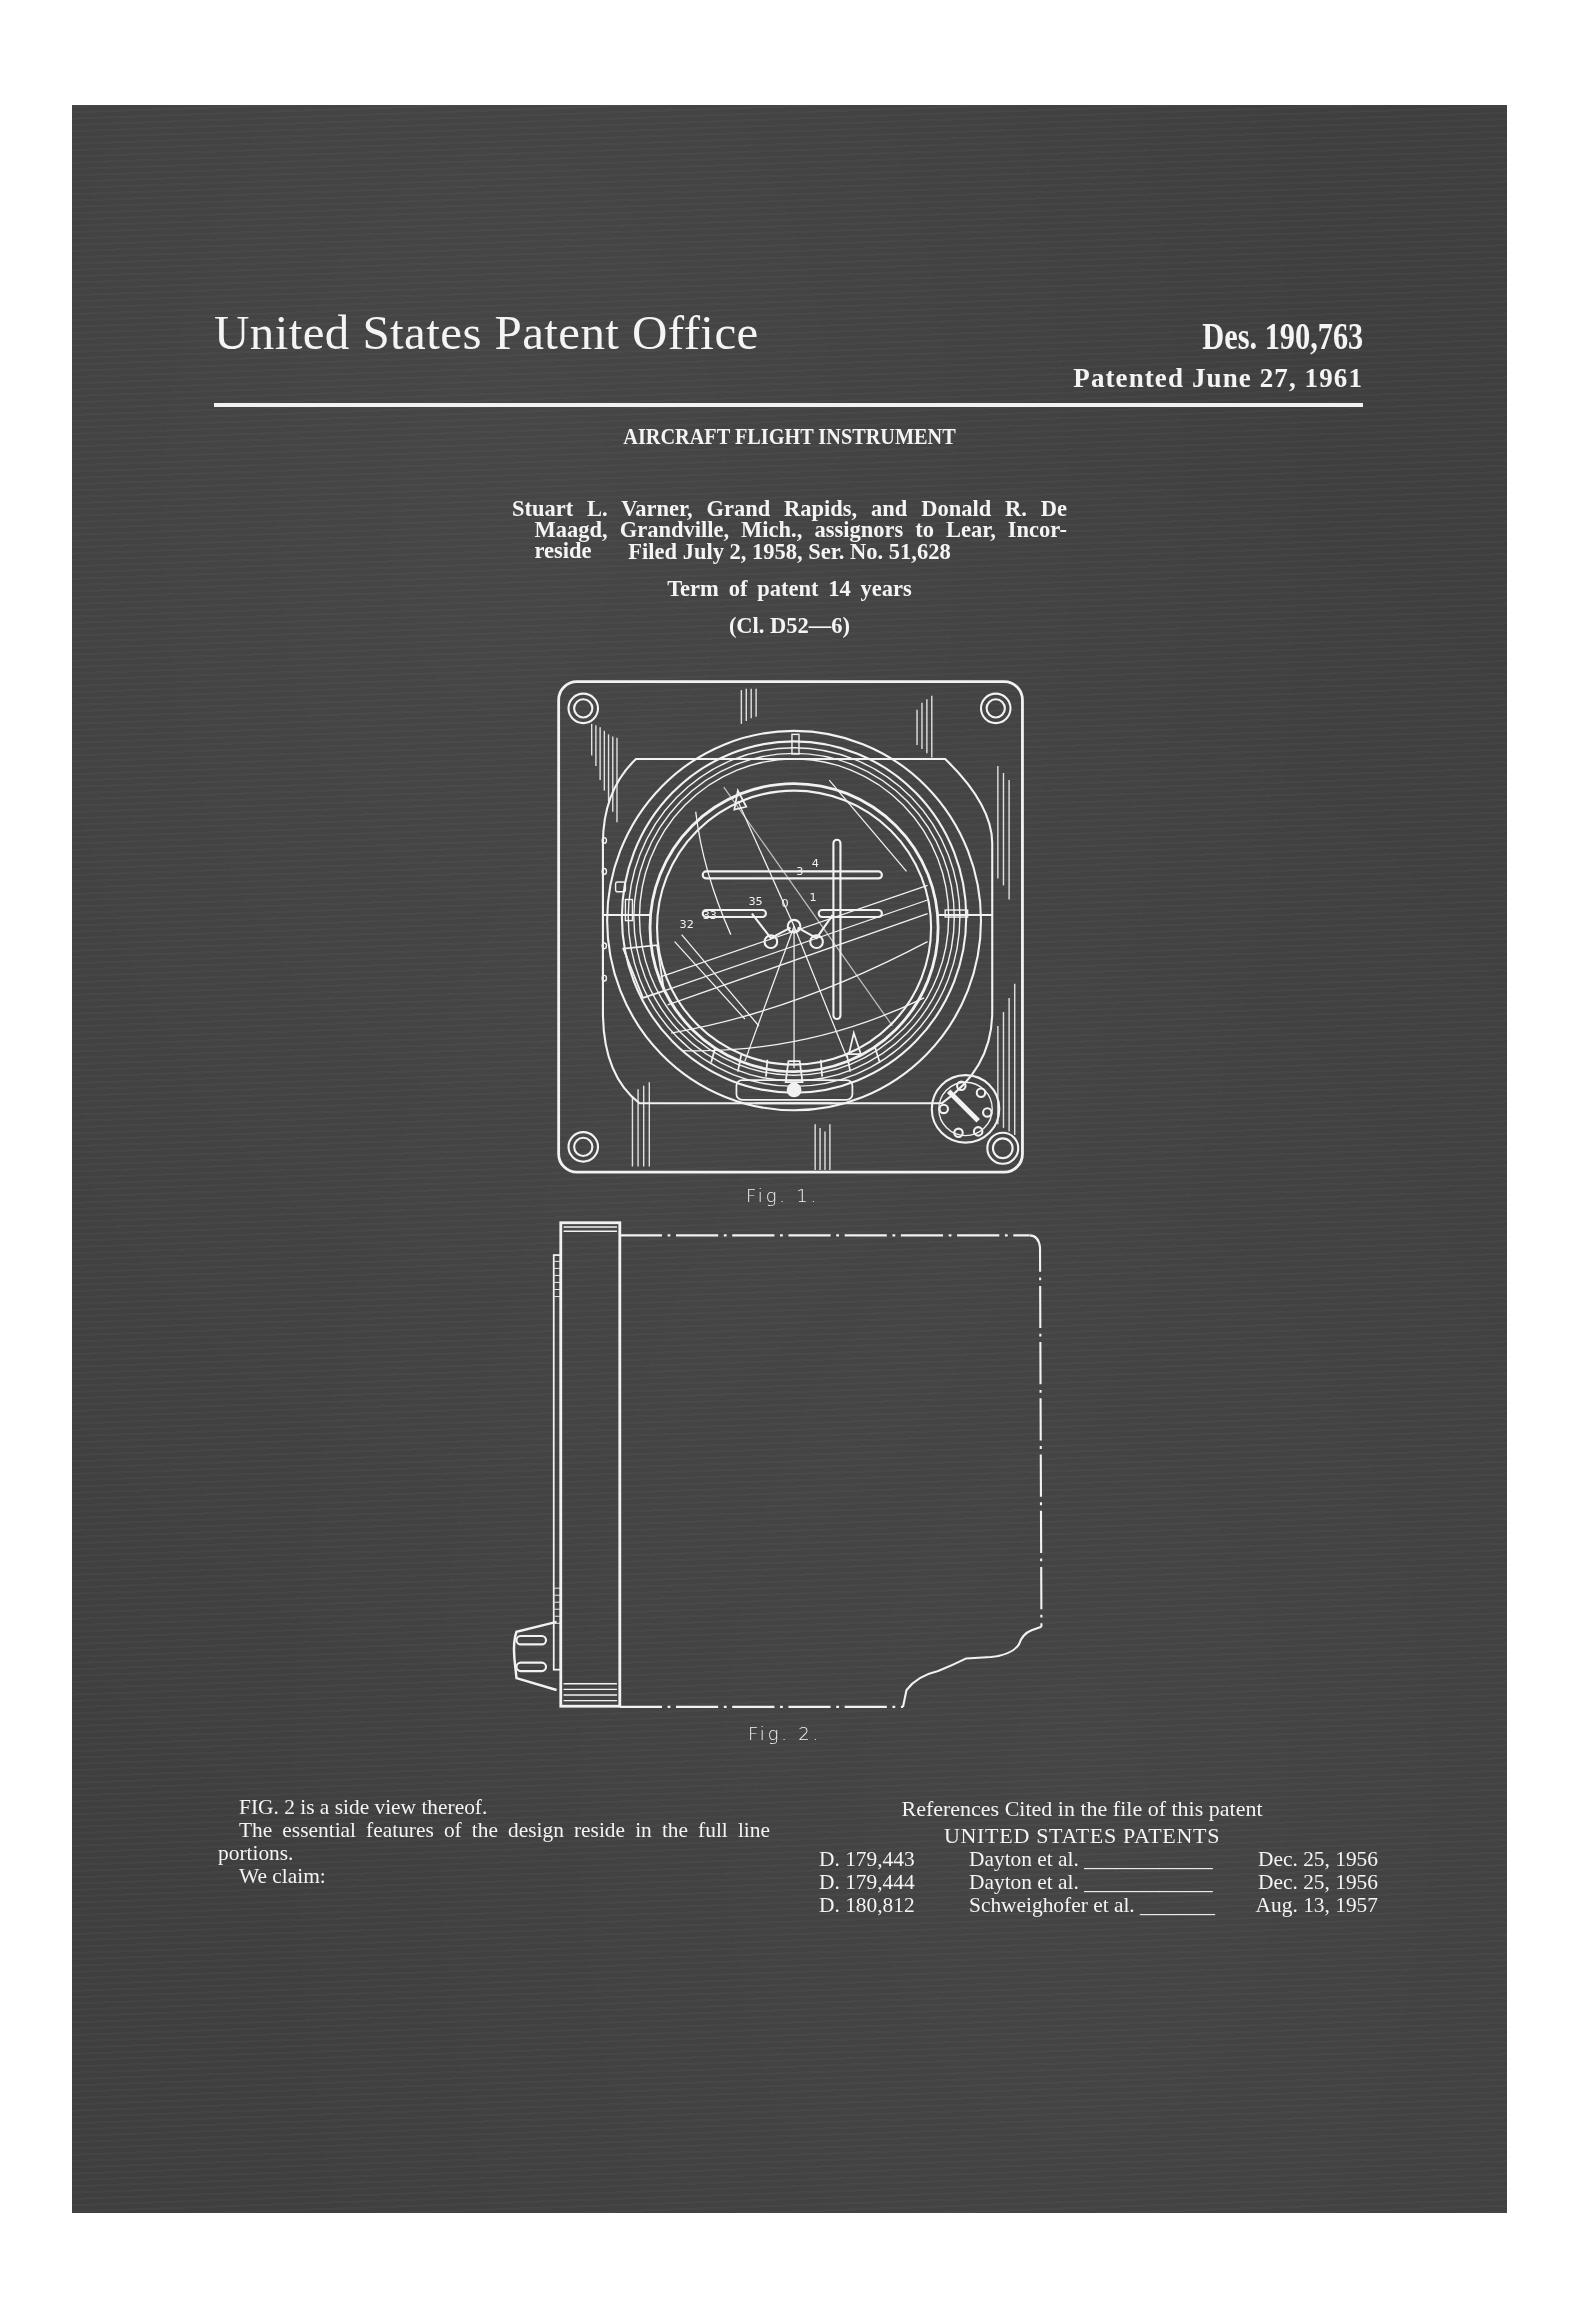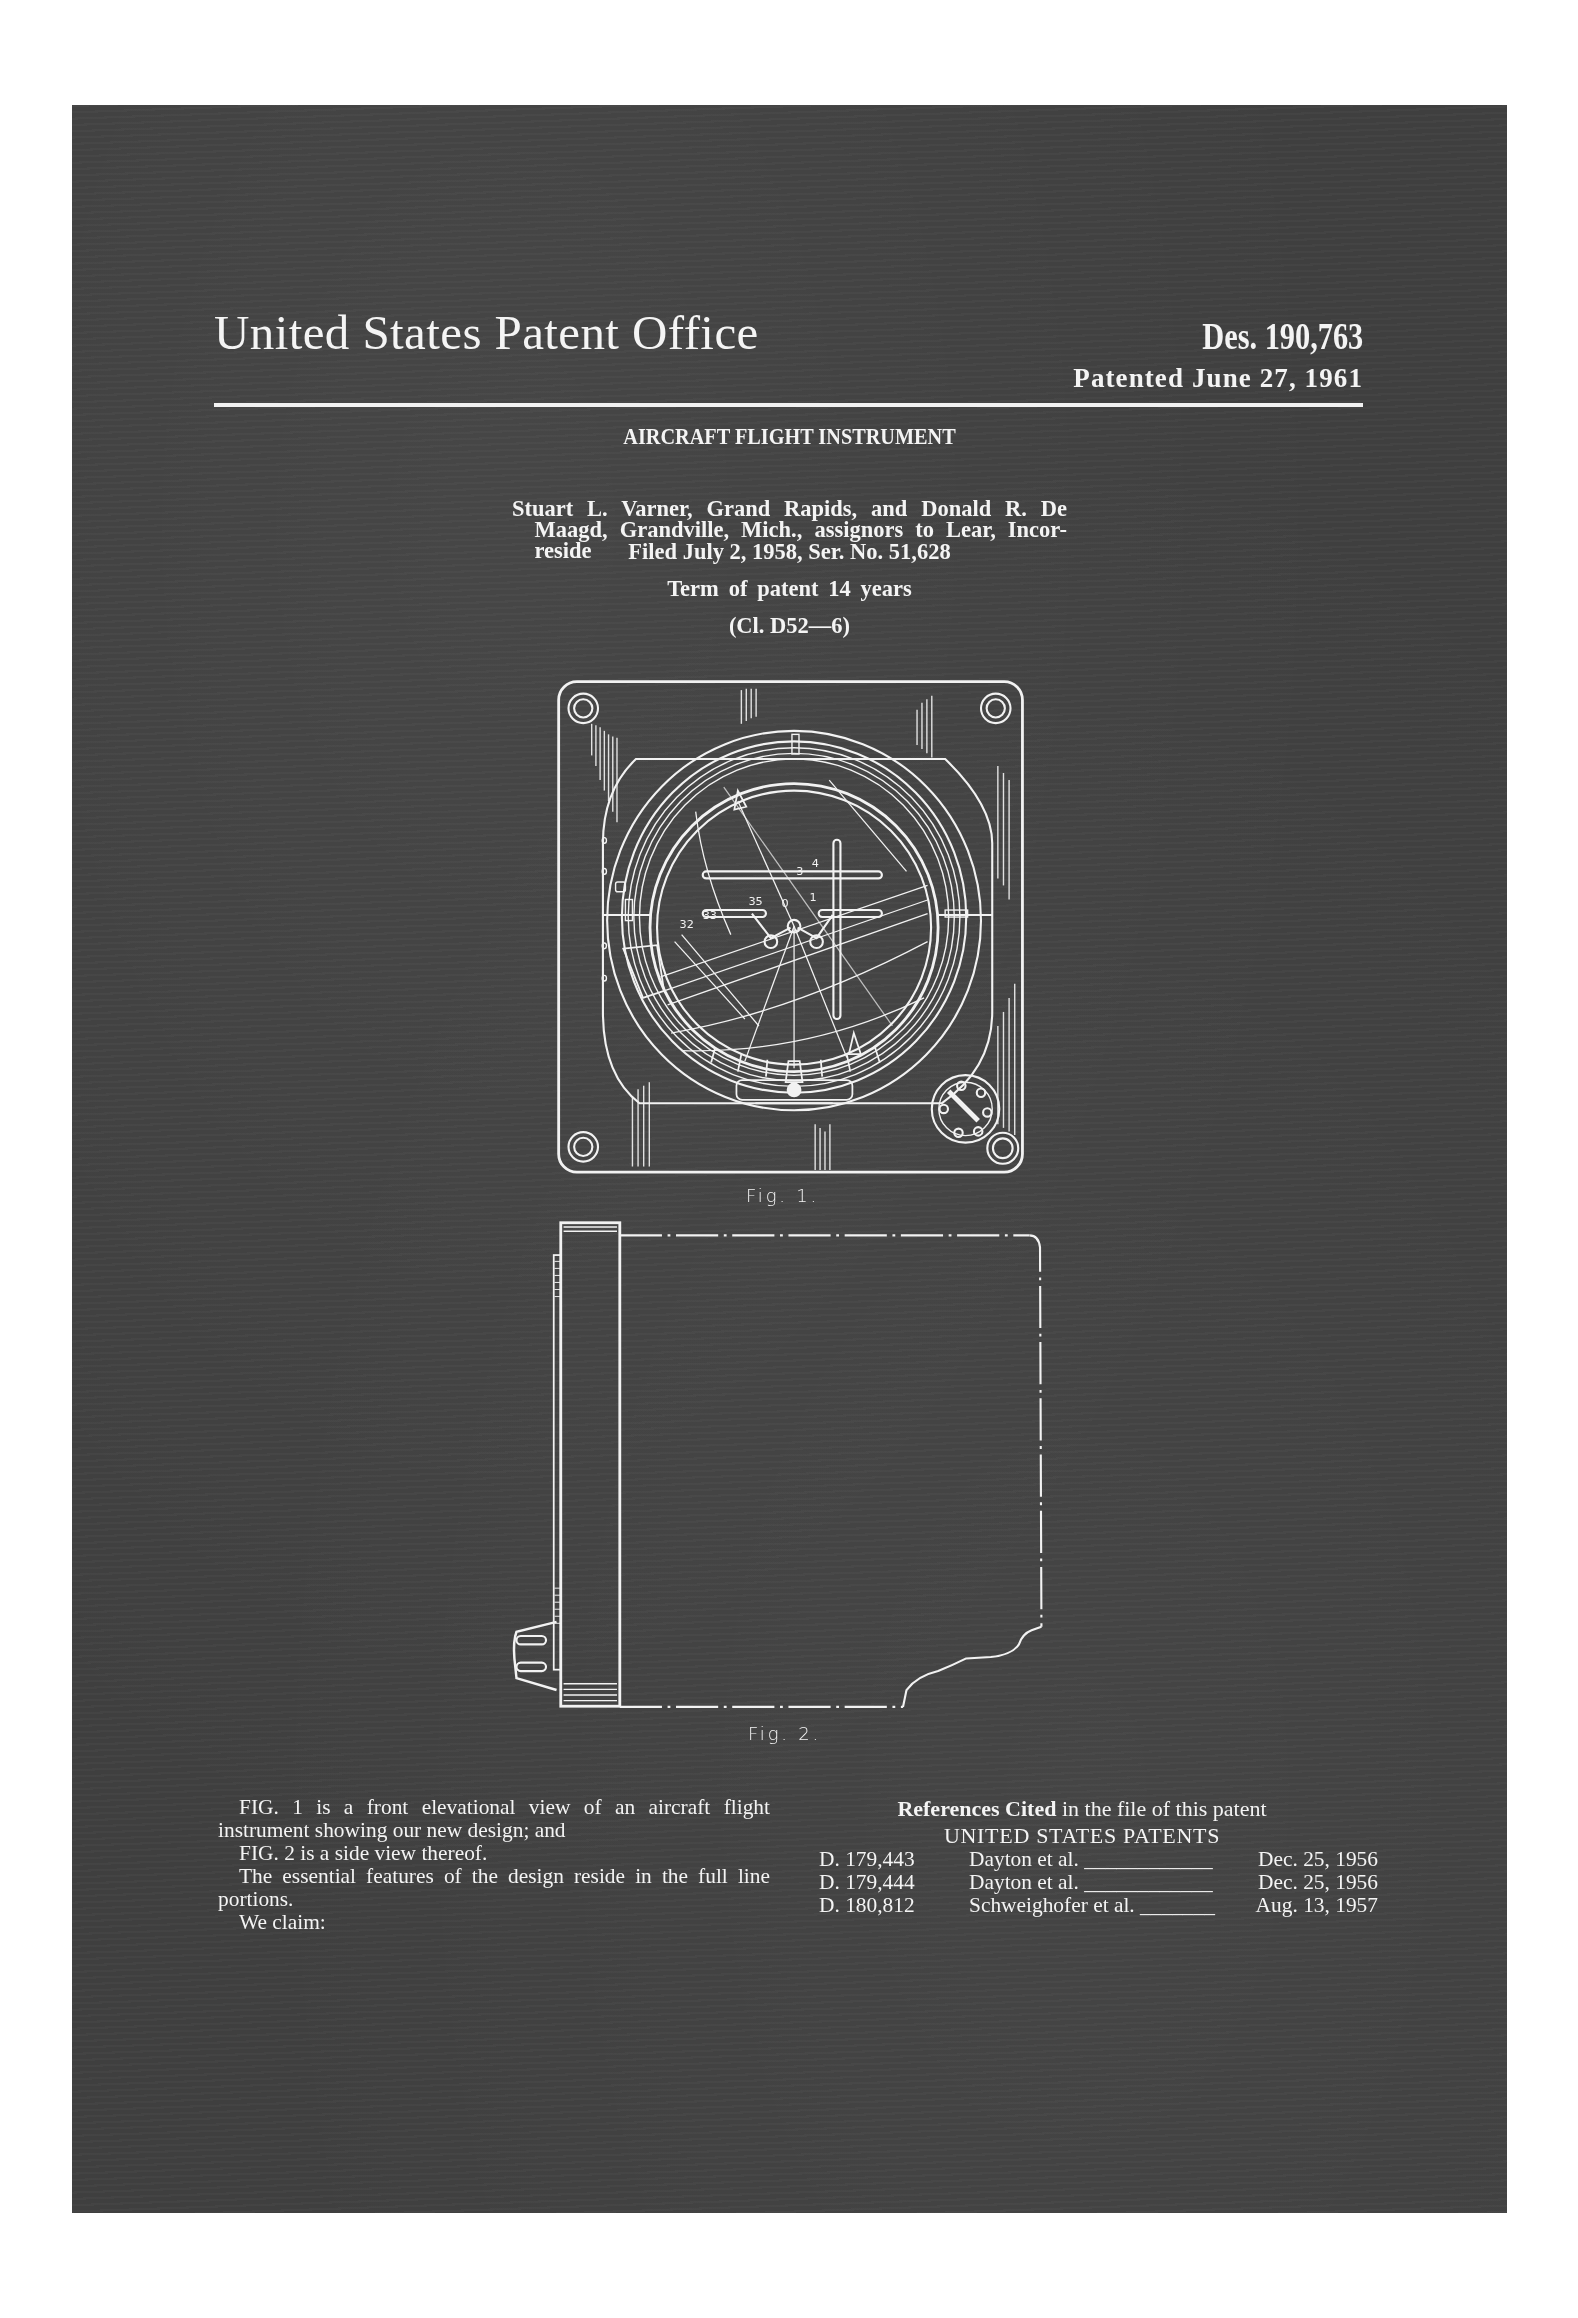--- a/index.html
+++ b/index.html
@@ -23,21 +23,21 @@
   .inventors .hang { padding-left:22.5px; display:block; }
   .filed { top:539px; font-size:22.5px; font-weight:bold; }
   .term { top:576px; font-size:22.5px; font-weight:bold; word-spacing:4.2px; }
   .cl { top:613px; font-size:22.5px; font-weight:bold; }
 
   .figlabel { font-family:"DejaVu Sans", sans-serif; font-size:18px; letter-spacing:2.8px; font-weight:300; }
 
   .desc { left:218px; top:1796px; width:552px; font-size:21.4px; line-height:23px; text-align:justify; }
   .desc p { margin:0; text-indent:21px; }
   .refs-head { left:794px; width:576px; top:1796px; text-align:center; font-size:22px; }
-  .refs-head b { font-weight:bold; }
+  .refs-head b { font-weight:normal; }
   .refs-sub { left:794px; width:576px; top:1823px; text-align:center; font-size:22px; letter-spacing:0.7px; }
   .refs-table { left:819px; top:1848px; width:559px; font-size:21.4px; line-height:23px; }
   .ref-row { display:flex; white-space:nowrap; }
   .ref-num { width:150px; }
   .ref-name { flex:1; overflow:hidden; }
   .ref-date { text-align:right; padding-left:5.6px; }
   svg { position:absolute; overflow:visible; }
 </style>
 </head>
 <body>
@@ -241,21 +241,20 @@
     <path d="M 1465 1758 Q 1478 1758 1480 1775 L 1482 2315" stroke-width="3" stroke-dasharray="60 8 4 8"></path>
     <line x1="882" y1="2429" x2="1285" y2="2429" stroke-width="3" stroke-dasharray="60 8 4 8"></line>
 
     <path d="M 1482 2315 L 1468 2320 Q 1455 2325 1450 2340 Q 1440 2355 1410 2358 L 1375 2360 Q 1355 2370 1335 2378 Q 1305 2385 1290 2405 L 1285 2429" stroke-width="3"></path>
   </g>
 </svg>
 
 <div class="abs figlabel" style="left:748px; top:1723px;">Fig. 2.</div>
 
 <div class="abs desc">
-  <p>FIG. 1 is a front elevational view of an aircraft flight instrument showing our new design; and</p>
   <p>FIG. 2 is a side view thereof.</p>
   <p>The essential features of the design reside in the full line portions.</p>
   <p>We claim:</p>
 </div>
 
 <div class="abs refs-head"><b>References Cited</b><span> in the file of this patent</span></div>
 <div class="abs refs-sub">UNITED STATES PATENTS</div>
 <div class="abs refs-table">
   <div class="ref-row">
     <span class="ref-num">D. 179,443</span>

